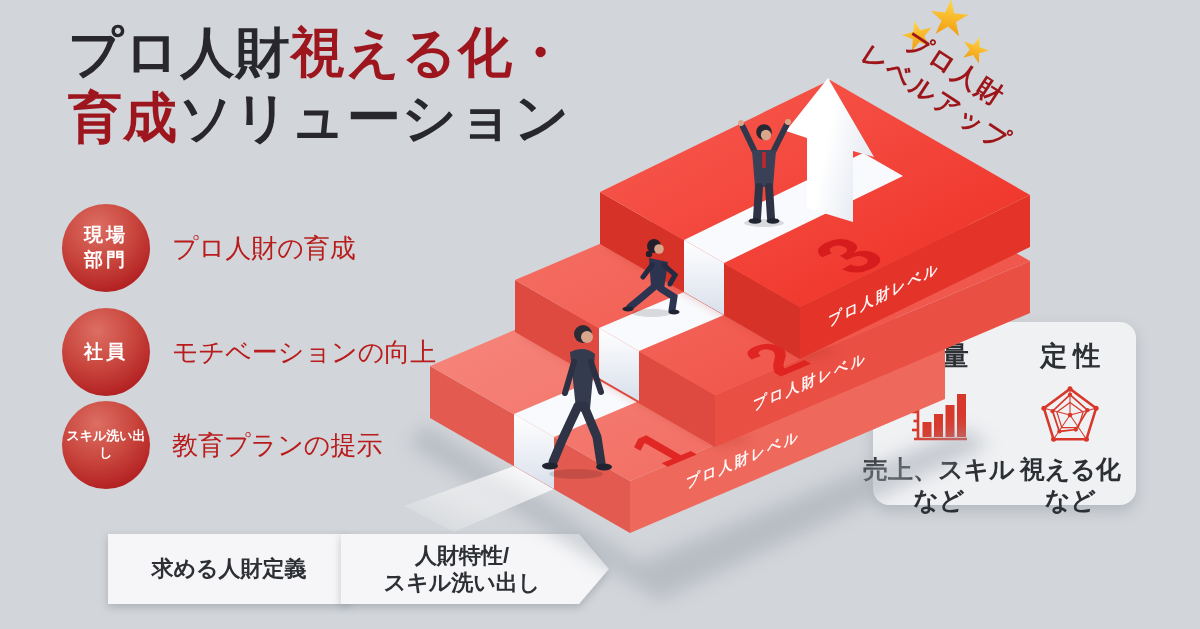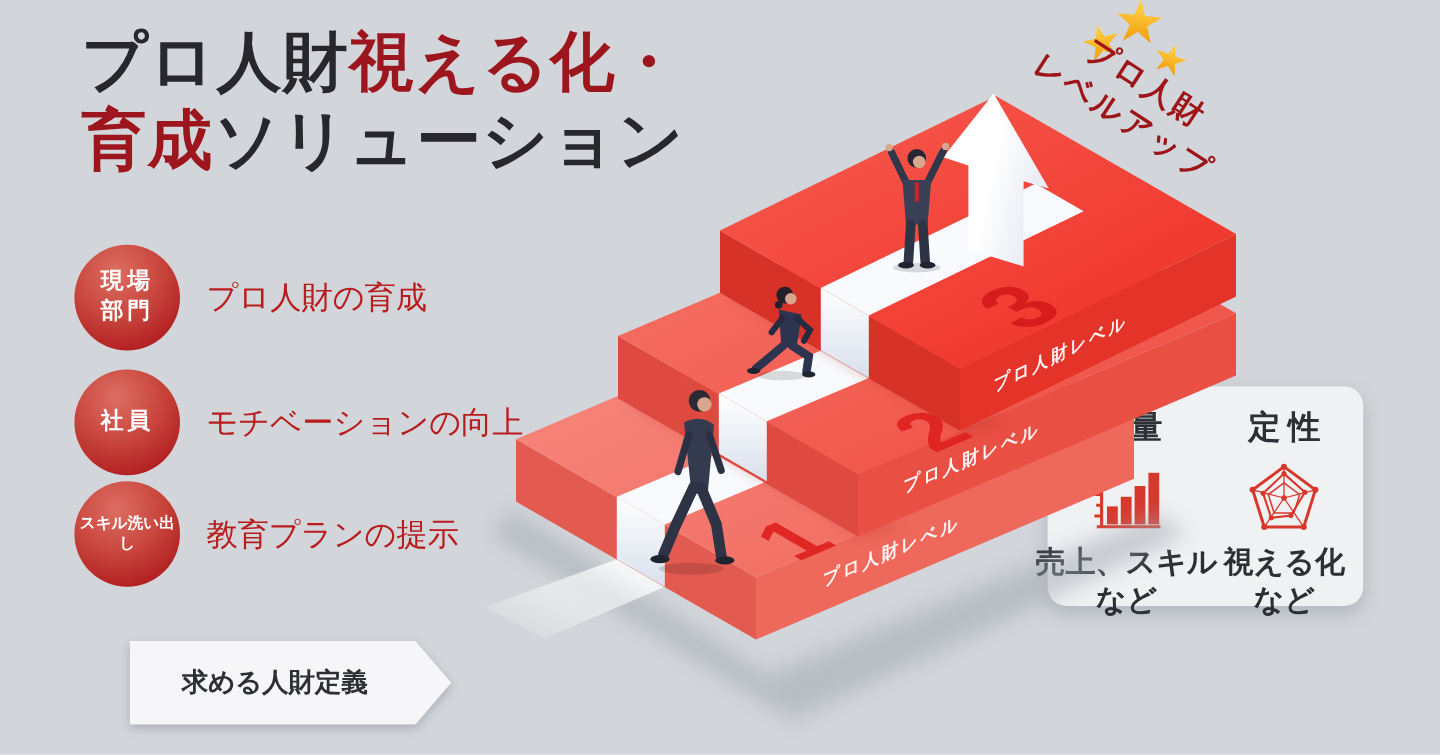--- a/index.html
+++ b/index.html
@@ -139,20 +139,26 @@
         <div>など</div>
       </div>
     </div>
   </div>
 
   <div class="proc" style="left:60px;margin-left:48px;">
     <div class="proc-inner">
         <div>求める人財定義</div>
       </div>
     </div>
+  <div class="proc" style="left:341px;">
+    <div class="proc-inner">
+        <div>人財特性/</div>
+        <div>スキル洗い出し</div>
+      </div>
+    </div>
 
   <svg id="iso" width="1200" height="629" viewBox="0 0 1200 629">
     <defs>
       <linearGradient id="g-s1top" x1="0" y1="0" x2="1" y2="1">
         <stop offset="0" stop-color="#f78d83"></stop>
           <stop offset="1" stop-color="#f1655a"></stop>
       </linearGradient>
       <linearGradient id="g-s2top" x1="0" y1="0" x2="1" y2="1">
         <stop offset="0" stop-color="#f6756a"></stop>
           <stop offset="1" stop-color="#ef4c41"></stop>

